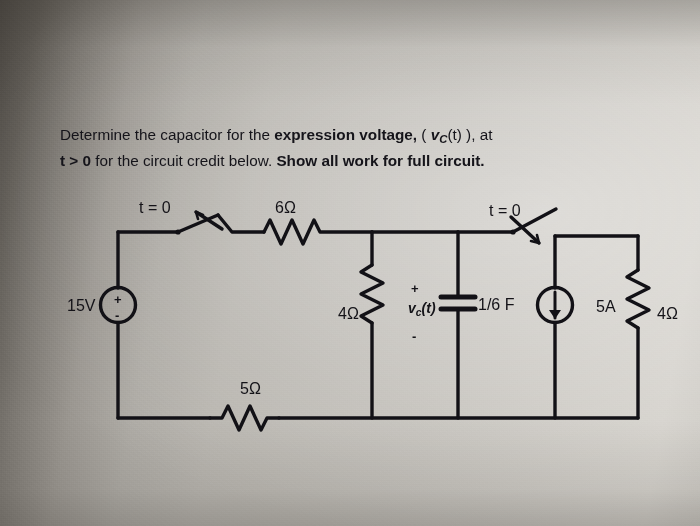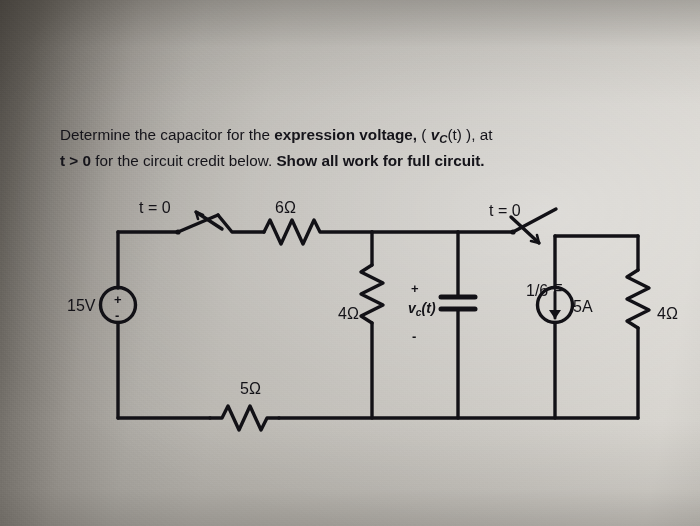--- a/index.html
+++ b/index.html
@@ -177,21 +177,21 @@
   <div class="lbl" style="left:489px; top:202px;">t = 0</div>
 
   <div class="lbl" style="left:67px; top:297px;">15V</div>
   <div class="sign" style="left:114px; top:293px;">+</div>
   <div class="sign" style="left:115px; top:309px;">-</div>
 
   <div class="lbl" style="left:275px; top:199px;">6Ω</div>
   <div class="lbl" style="left:240px; top:380px;">5Ω</div>
   <div class="lbl" style="left:338px; top:305px;">4Ω</div>
   <div class="lbl" style="left:657px; top:305px;">4Ω</div>
-  <div class="lbl" style="left:573px; top:298px;">5A</div>
-  <div class="lbl" style="left:478px; top:282px;margin-left:48px;">1/6 F</div>
+  <div class="lbl" style="left:596px; top:298px;">5A</div>
+  <div class="lbl" style="left:478px; top:296px;">1/6 F</div>
 
   <div class="sign" style="left:411px; top:282px;">+</div>
   <div class="sign" style="left:412px; top:330px;">-</div>
   <div class="vc-label" style="left:408px; top:300px;">
     <span>v</span><span class="sub">c</span><span>(t)</span>
   </div>
 </div>
 
 </body></html>

